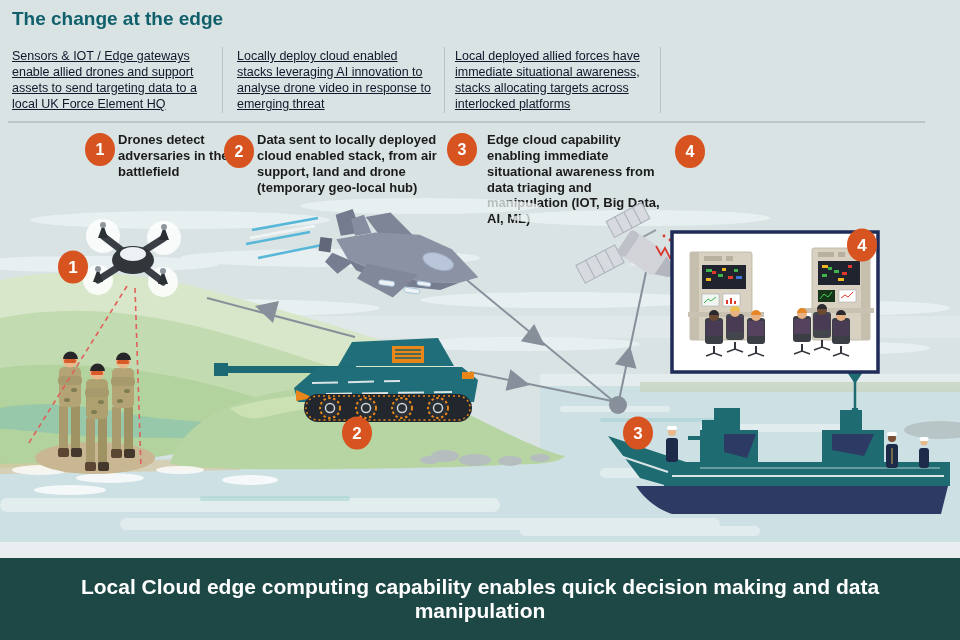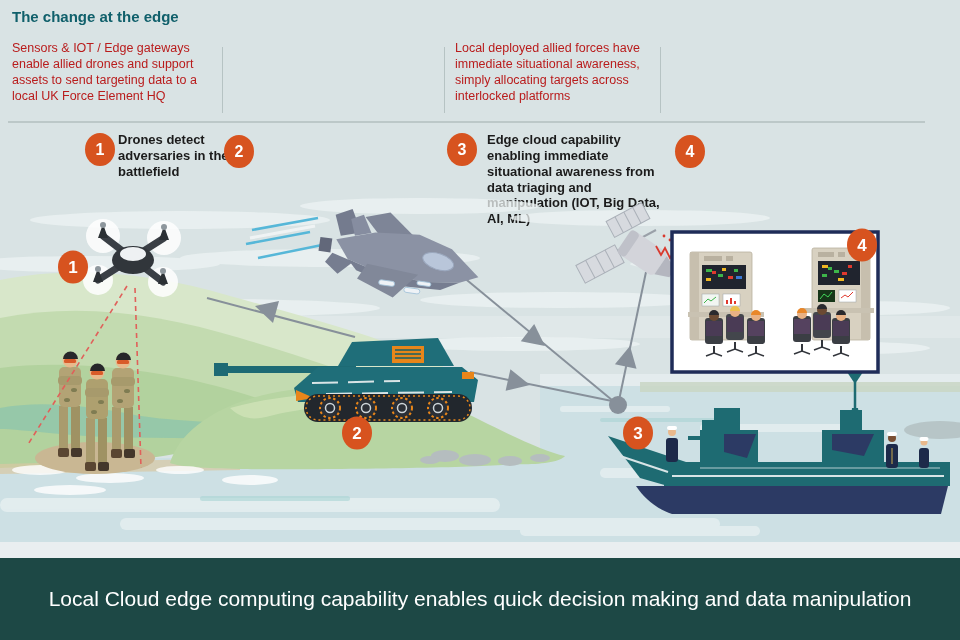--- a/index.html
+++ b/index.html
@@ -1,65 +1,67 @@
 <!DOCTYPE html>
 <html><head>
 <meta charset="utf-8">
 <style>
   html,body{margin:0;padding:0;}
   .canvas{
     position:relative;width:960px;height:640px;overflow:hidden;
     background:#d9e3e4;font-family:"Liberation Sans",sans-serif;
   }
   .title{
-    position:absolute;left:12px;top:8px;font-size:15px;font-weight:bold;color:#10606b;
+    position:absolute;left:12px;top:8px;font-size:19px;font-weight:bold;color:#10606b;
   }
   .intro-col{
-    position:absolute;top:40px;font-size:12.5px;line-height:1.28;color:#b91c1c;
+    position:absolute;top:48px;font-size:12.5px;line-height:1.28;color:#0f172a;text-decoration:underline;
   }
   .vdiv{position:absolute;top:47px;height:66px;width:1px;background:#b6c3c3;}
   .hrule{position:absolute;left:8px;top:121px;width:917px;height:2px;background:#bcc8c8;}
   .step-badge{
     position:absolute;width:30px;height:33px;border-radius:50%;
     background:#d7531f;color:#fff;font-weight:bold;font-size:16px;
     display:flex;align-items:center;justify-content:center;
   }
   .step-text{
     position:absolute;font-size:13px;font-weight:bold;color:#1b1b1b;line-height:1.22;
   }
   .scene{position:absolute;left:0;top:168px;width:960px;height:390px;}
   .banner{
     position:absolute;left:0;top:558px;width:960px;height:82px;background:#1d4845;
     display:flex;align-items:center;justify-content:center;
   }
-  .banner-text{color:#ffffff;font-size:21px;font-weight:normal;text-align:center;padding:0 20px;}
+  .banner-text{color:#ffffff;font-size:21px;font-weight:bold;text-align:center;padding:0 20px;}
   svg text.badge-num{
     font-family:"Liberation Sans",sans-serif;font-weight:bold;font-size:17px;
     fill:#ffffff;text-anchor:middle;
   }
 </style>
 </head>
 <body>
 
 <div class="canvas">
 
   <div class="title">The change at the edge</div>
 
   <div class="intro-col" style="left:12px;width:202px;">Sensors &amp; IOT / Edge gateways enable allied drones and support assets to send targeting data to a local UK Force Element HQ</div>
-  <div class="intro-col" style="left:455px;width:200px;">Local deployed allied forces have immediate situational awareness, simply allocating targets across interlocked platforms</div>
+  <div class="intro-col" style="left:237px;width:198px;">Locally deploy cloud enabled stacks leveraging AI innovation to analyse drone video in response to emerging threat</div>
+  <div class="intro-col" style="left:455px;width:200px;">Local deployed allied forces have immediate situational awareness, stacks allocating targets across interlocked platforms</div>
 
   <div class="vdiv" style="left:222px;"></div>
   <div class="vdiv" style="left:444px;"></div>
   <div class="vdiv" style="left:660px;"></div>
   <div class="hrule"></div>
 
   <div class="step-badge" style="left:85px;top:133px;">1</div>
   <div class="step-text" style="left:118px;top:132px;width:118px;">Drones detect adversaries in the battlefield</div>
 
   <div class="step-badge" style="left:224px;top:135px;">2</div>
+  <div class="step-text" style="left:257px;top:132px;width:200px;">Data sent to locally deployed cloud enabled stack, from air support, land and drone (temporary geo-local hub)</div>
 
   <div class="step-badge" style="left:447px;top:133px;">3</div>
   <div class="step-text" style="left:487px;top:132px;width:178px;">Edge cloud capability enabling immediate situational awareness from data triaging and manipulation (IOT, Big Data, AI, ML)</div>
 
   <div class="step-badge" style="left:675px;top:135px;">4</div>
 
   <svg class="scene" viewBox="0 0 960 390">
 
     <g fill="#eef4f4" opacity="0.75">
       <ellipse cx="180" cy="52" rx="150" ry="9"></ellipse>

